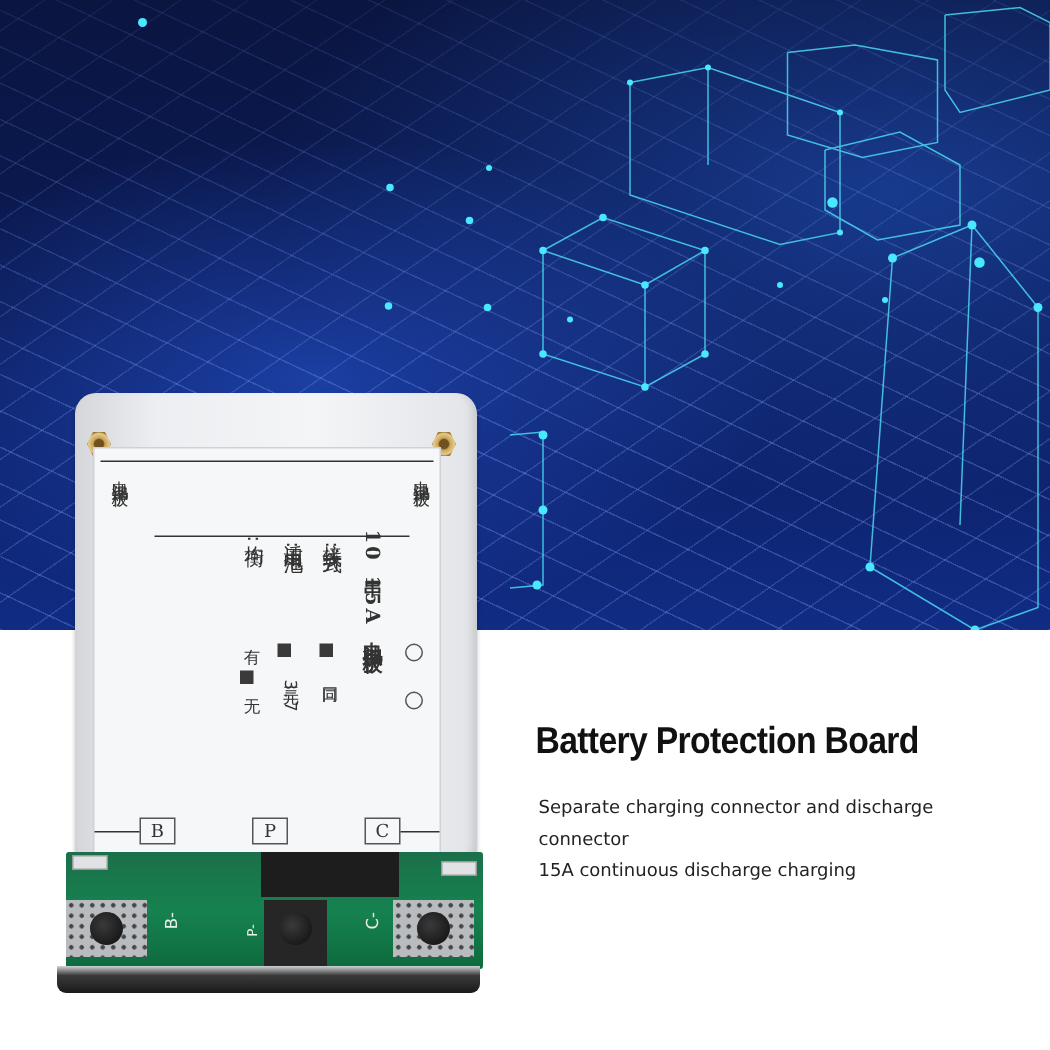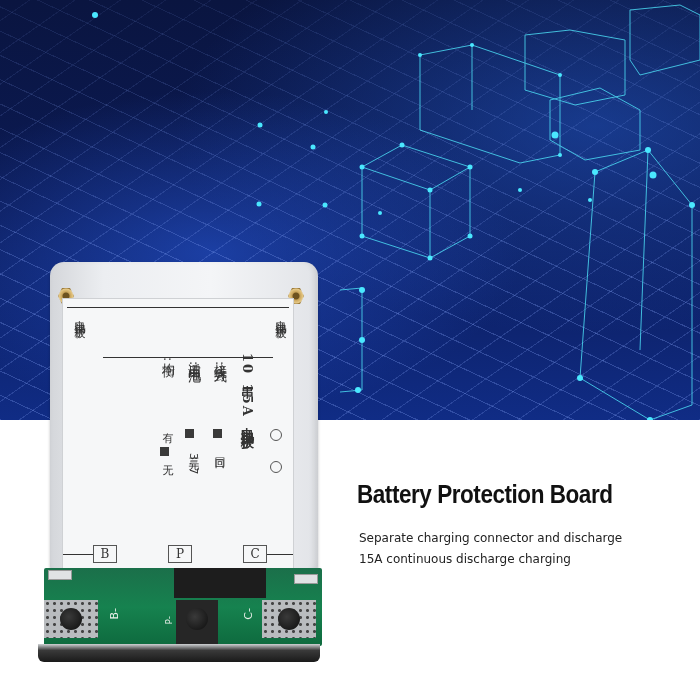--- a/index.html
+++ b/index.html
@@ -193,14 +193,15 @@
     <div class="pcb-text" style="left:64px; top:40px;">B-</div>
     <div class="pcb-text" style="left:120px; top:48px; font-size:9px;">P-</div>
     <div class="pcb-text" style="left:198px; top:40px;">C-</div>
   </div>
   <div class="pcb-base"></div>
 </div>
 
 <div class="title">Battery Protection Board</div>
 <div class="desc">
   <div>Separate charging connector and discharge</div>
+  <div>connector</div>
   <div>15A continuous discharge charging</div>
 </div>
 
 </body></html>

